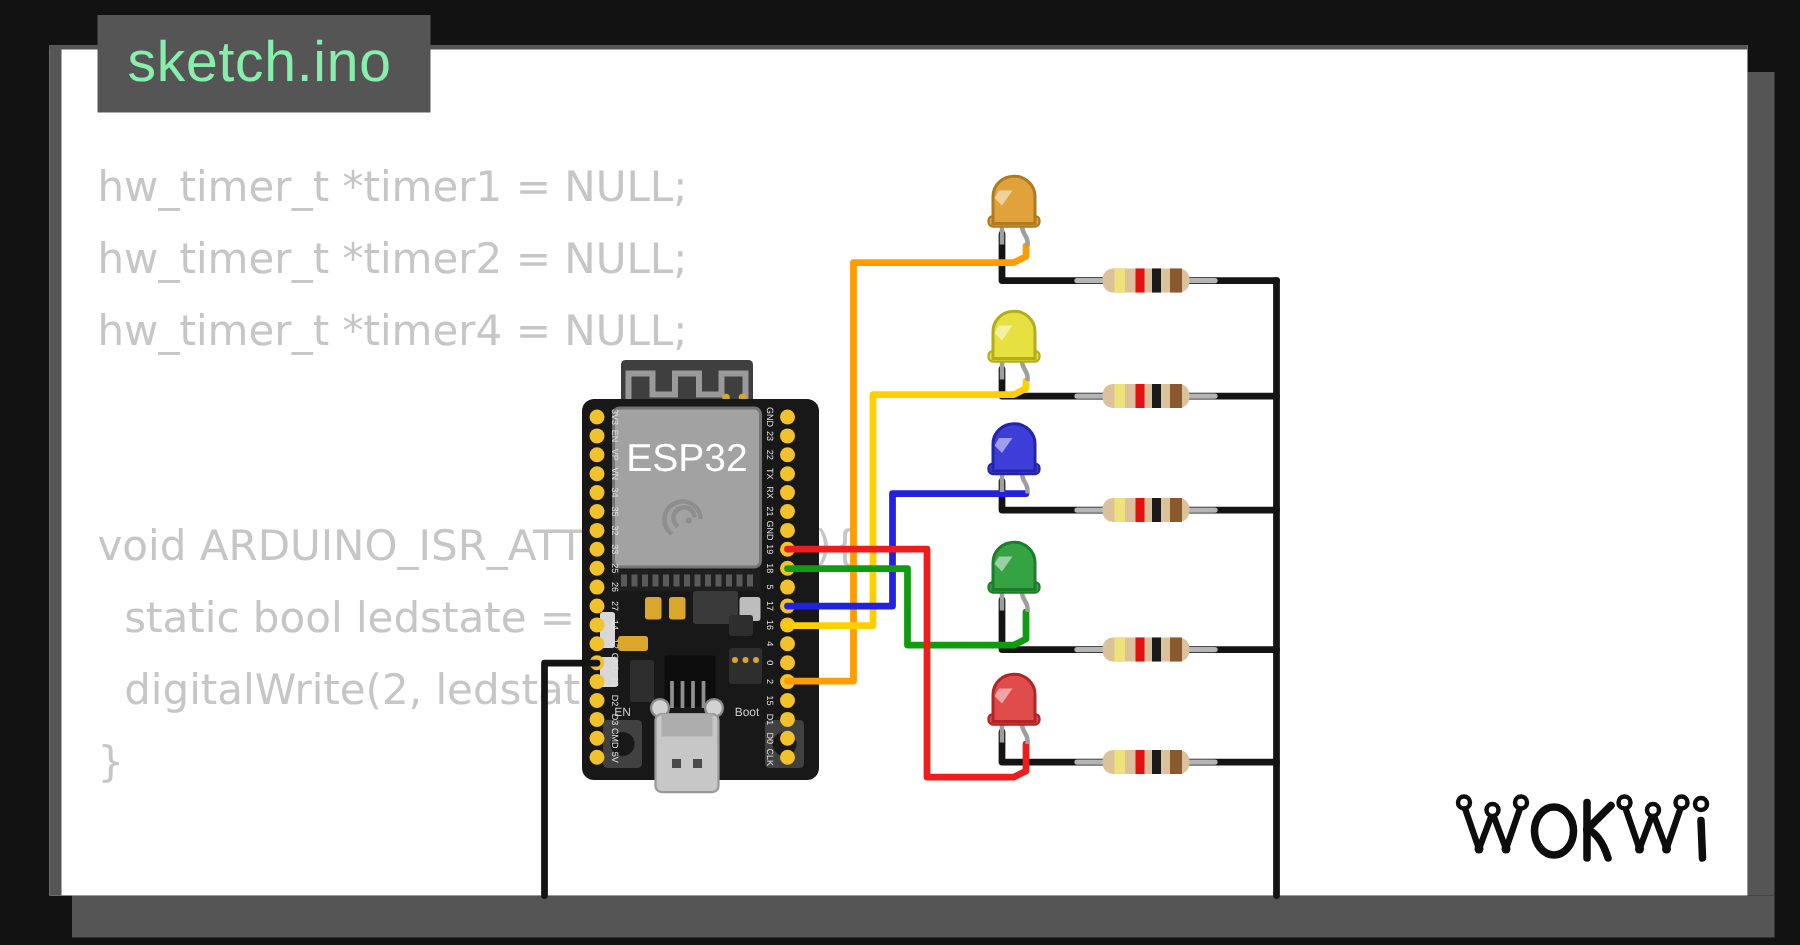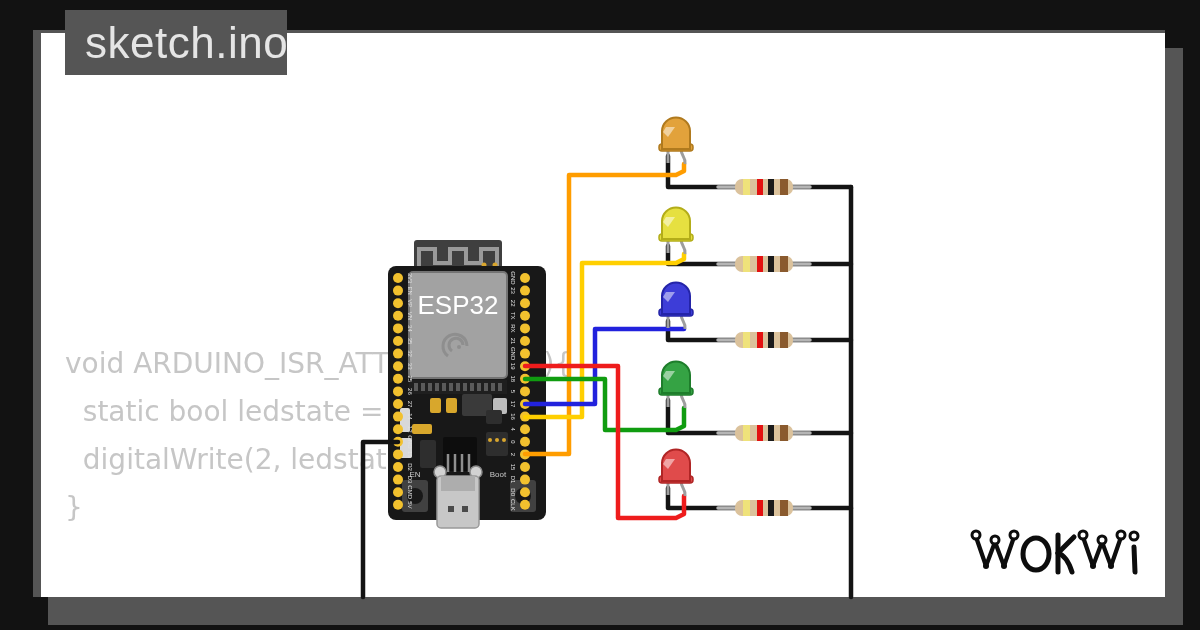--- a/index.html
+++ b/index.html
@@ -10,38 +10,38 @@
   .shadow-right{position:absolute;left:1165px;top:48px;width:18px;height:549px;background:#555;}
   .shadow-bottom{position:absolute;left:48px;top:597px;width:1135px;height:28px;background:#555;}
   .card{
     position:absolute;left:33px;top:30px;width:1124px;height:564px;background:#ffffff;
     border-left:8px solid #555;border-top:3px solid #555;box-sizing:content-box;
   }
   .title-box{
     position:absolute;left:65px;top:10px;width:222px;height:65px;background:#555;
     display:flex;align-items:center;padding-left:20px;box-sizing:border-box;z-index:10;
   }
-  .title-box span{font-size:44px;color:#e5e5e5;letter-spacing:0.5px;}
+  .title-box span{font-size:38px;color:#86efac;letter-spacing:0.5px;}
   .code{
     position:absolute;font-family:"DejaVu Sans",sans-serif;font-size:28px;line-height:48px;
     color:#c6c6c6;white-space:pre;z-index:1;
   }
   #code1{left:65px;top:101px}
   #code2{left:65px;top:340px}
   #circuit{position:absolute;left:0;top:0;z-index:2}
   #logo{position:absolute;left:968px;top:520px;z-index:3}
 </style>
 </head>
 <body>
 
 <div class="shadow-right"></div>
 <div class="shadow-bottom"></div>
 <div class="card"></div>
 
-<div class="code" id="code1"></div>
+<div class="code" id="code1"><div>hw_timer_t *timer1 = NULL;</div><div>hw_timer_t *timer2 = NULL;</div><div>hw_timer_t *timer4 = NULL;</div></div>
 <div class="code" id="code2"><div>void ARDUINO_ISR_ATTR onTimer(){</div><div>  static bool ledstate = false;</div><div>  digitalWrite(2, ledstate);</div><div>}</div></div>
 
 <svg id="circuit" width="1200" height="630" viewBox="0 0 1200 630">
     <g>
       <rect x="414" y="240" width="88" height="34" rx="3" fill="#3f3f3f"></rect>
       <path d="M419,270 V249 H435 V263 H450 V249 H466 V263 H481 V249 H497 V270" stroke="#9a9a9a" stroke-width="4" fill="none"></path>
       <circle cx="484" cy="265" r="2.5" fill="#d9a62e"></circle>
       <circle cx="495" cy="265" r="2.5" fill="#d9a62e"></circle>
       <rect x="388" y="266" width="158" height="254" rx="8" fill="#181818"></rect>
       <rect x="409" y="272" width="98" height="106" rx="4" fill="#a2a2a2" stroke="#747474" stroke-width="2"></rect>

